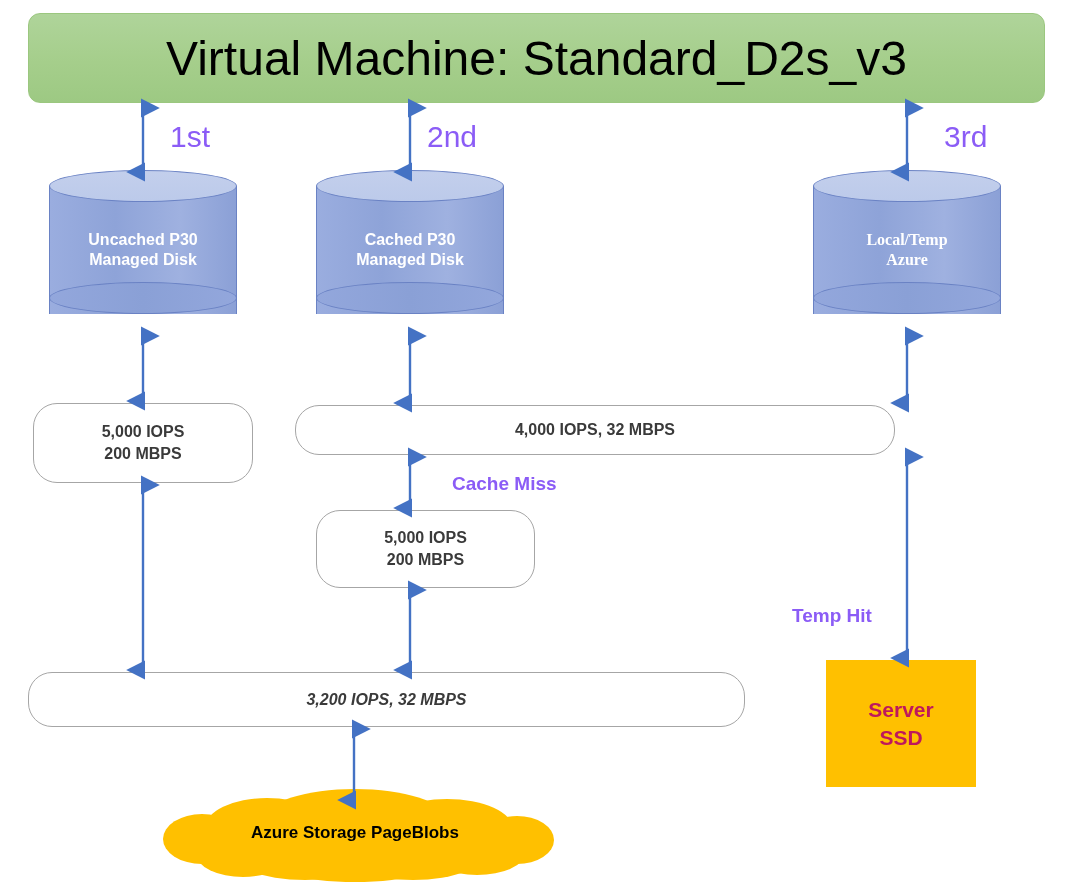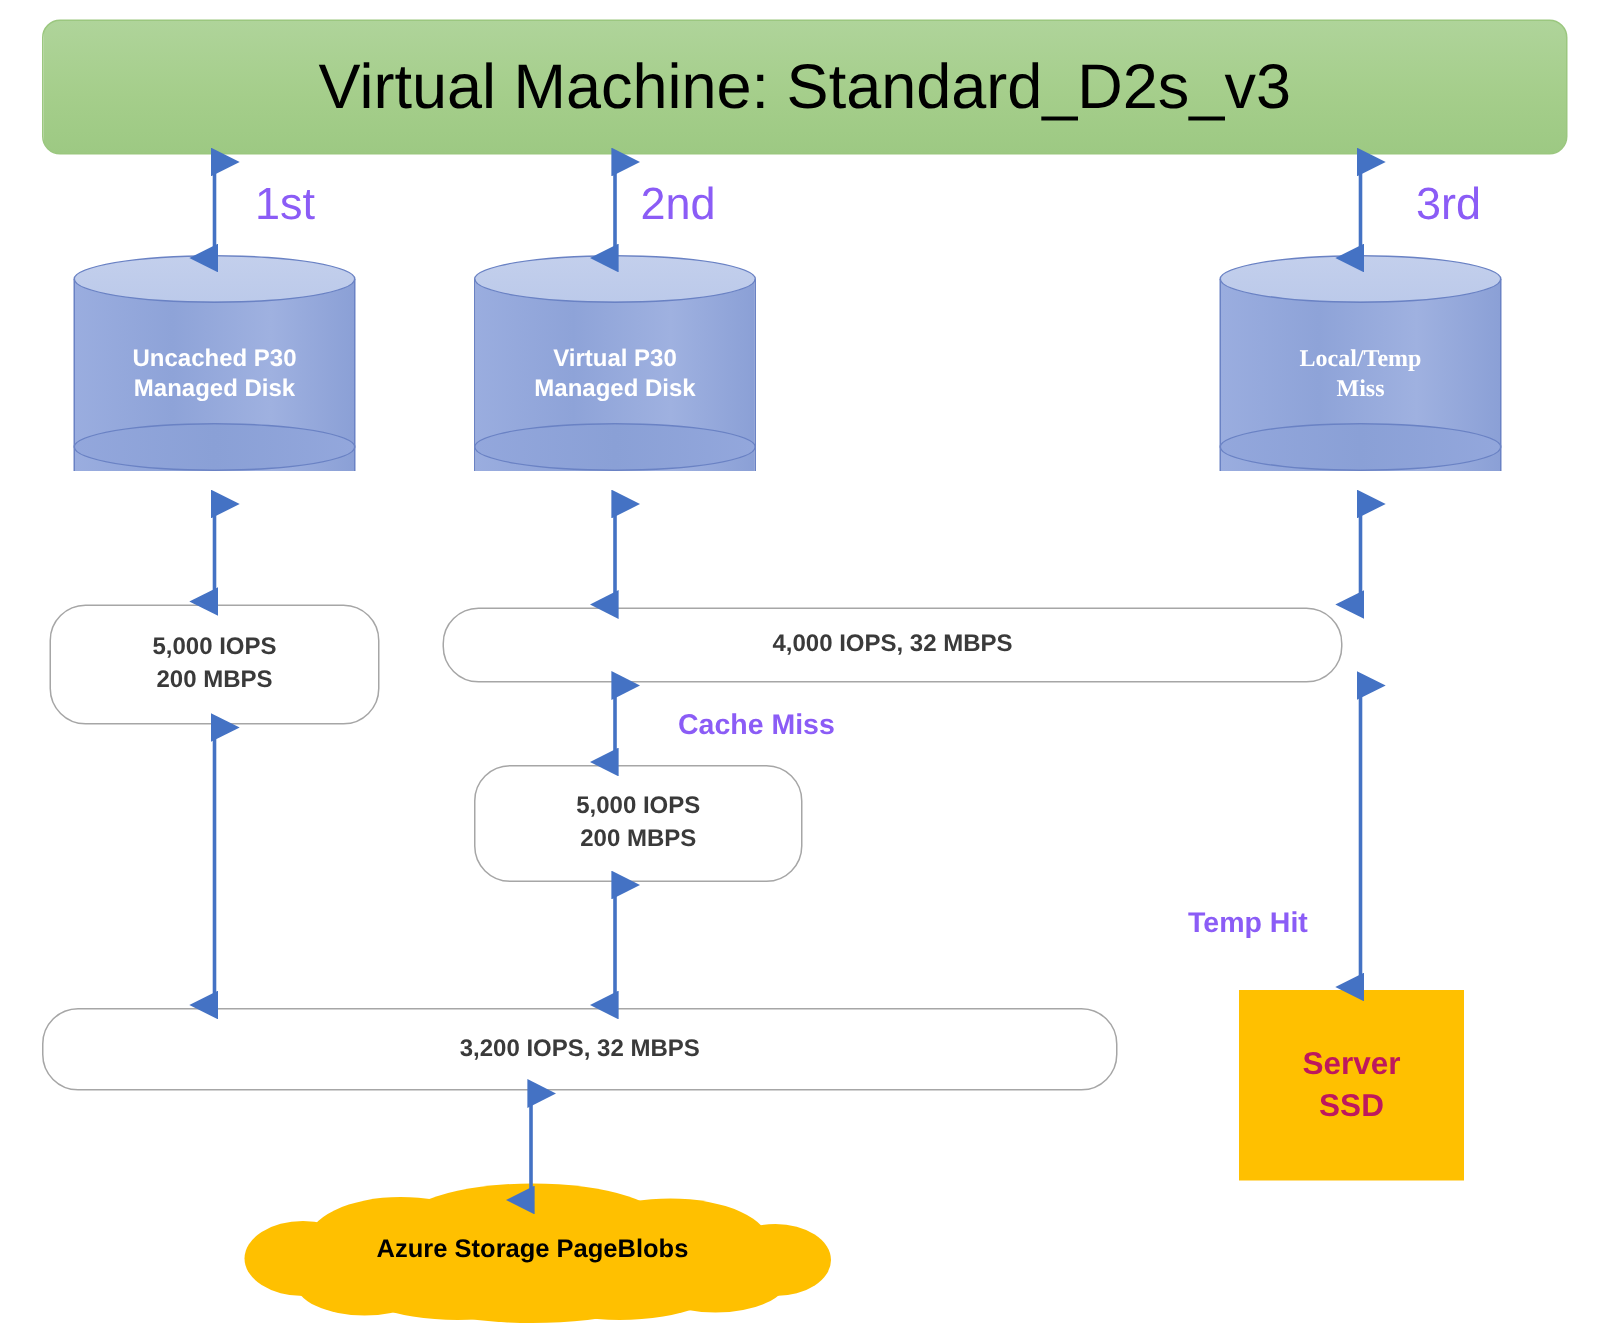--- a/index.html
+++ b/index.html
@@ -27,21 +27,21 @@
     height: 90px;
     border-radius: 12px;
     background: linear-gradient(180deg, #AFD49A 0%, #A5CE8B 55%, #9DC983 100%);
     border: 1px solid #9BC77F;
     display: flex;
     align-items: center;
     justify-content: center;
     box-sizing: border-box;
   }
   .vm-bar-label {
-    font-size: 42px;
+    font-size: 48px;
     color: #000000;
     letter-spacing: 0px;
     white-space: nowrap;
   }
 
   
   .cyl {
     position: absolute;
     width: 188px;
     height: 160px;
@@ -204,50 +204,50 @@
       <span>Uncached P30</span>
       <span>Managed Disk</span>
     </div>
   </div>
 
   <div class="cyl" style="left:316px; top:170px;">
     <div class="body"></div>
     <div class="bottom"></div>
     <div class="top"></div>
     <div class="cyl-label">
-      <span>Virtual P30</span>
+      <span>Cached P30</span>
       <span>Managed Disk</span>
     </div>
   </div>
 
   <div class="cyl" style="left:813px; top:170px;font-family:Liberation Serif, serif;">
     <div class="body"></div>
     <div class="bottom"></div>
     <div class="top"></div>
     <div class="cyl-label">
       <span>Local/Temp</span>
-      <span>Miss</span>
+      <span>Azure</span>
     </div>
   </div>
 
   <div class="metric-box" style="left:33px; top:403px; width:220px; height:80px;">
     <span>5,000 IOPS</span>
     <span>200 MBPS</span>
   </div>
 
   <div class="metric-box single" style="left:295px; top:405px; width:600px; height:50px;">
     <span>4,000 IOPS, 32 MBPS</span>
   </div>
 
   <div class="metric-box" style="left:316px; top:510px; width:219px; height:78px;">
     <span>5,000 IOPS</span>
     <span>200 MBPS</span>
   </div>
 
-  <div class="metric-box single" style="left:28px; top:672px; width:717px; height:55px;">
+  <div class="metric-box single" style="left:28px; top:672px; width:717px; height:55px;font-style:italic;">
     <span>3,200 IOPS, 32 MBPS</span>
   </div>
 
   <div class="annot cachetext" style="left:452px; top:473px;">Cache Miss</div>
   <div class="annot cachetext" style="left:792px; top:605px;">Temp Hit</div>
 
   <div class="ssd-box" style="left:826px; top:660px; width:150px; height:127px;">
     <span>Server</span>
     <span>SSD</span>
   </div>

